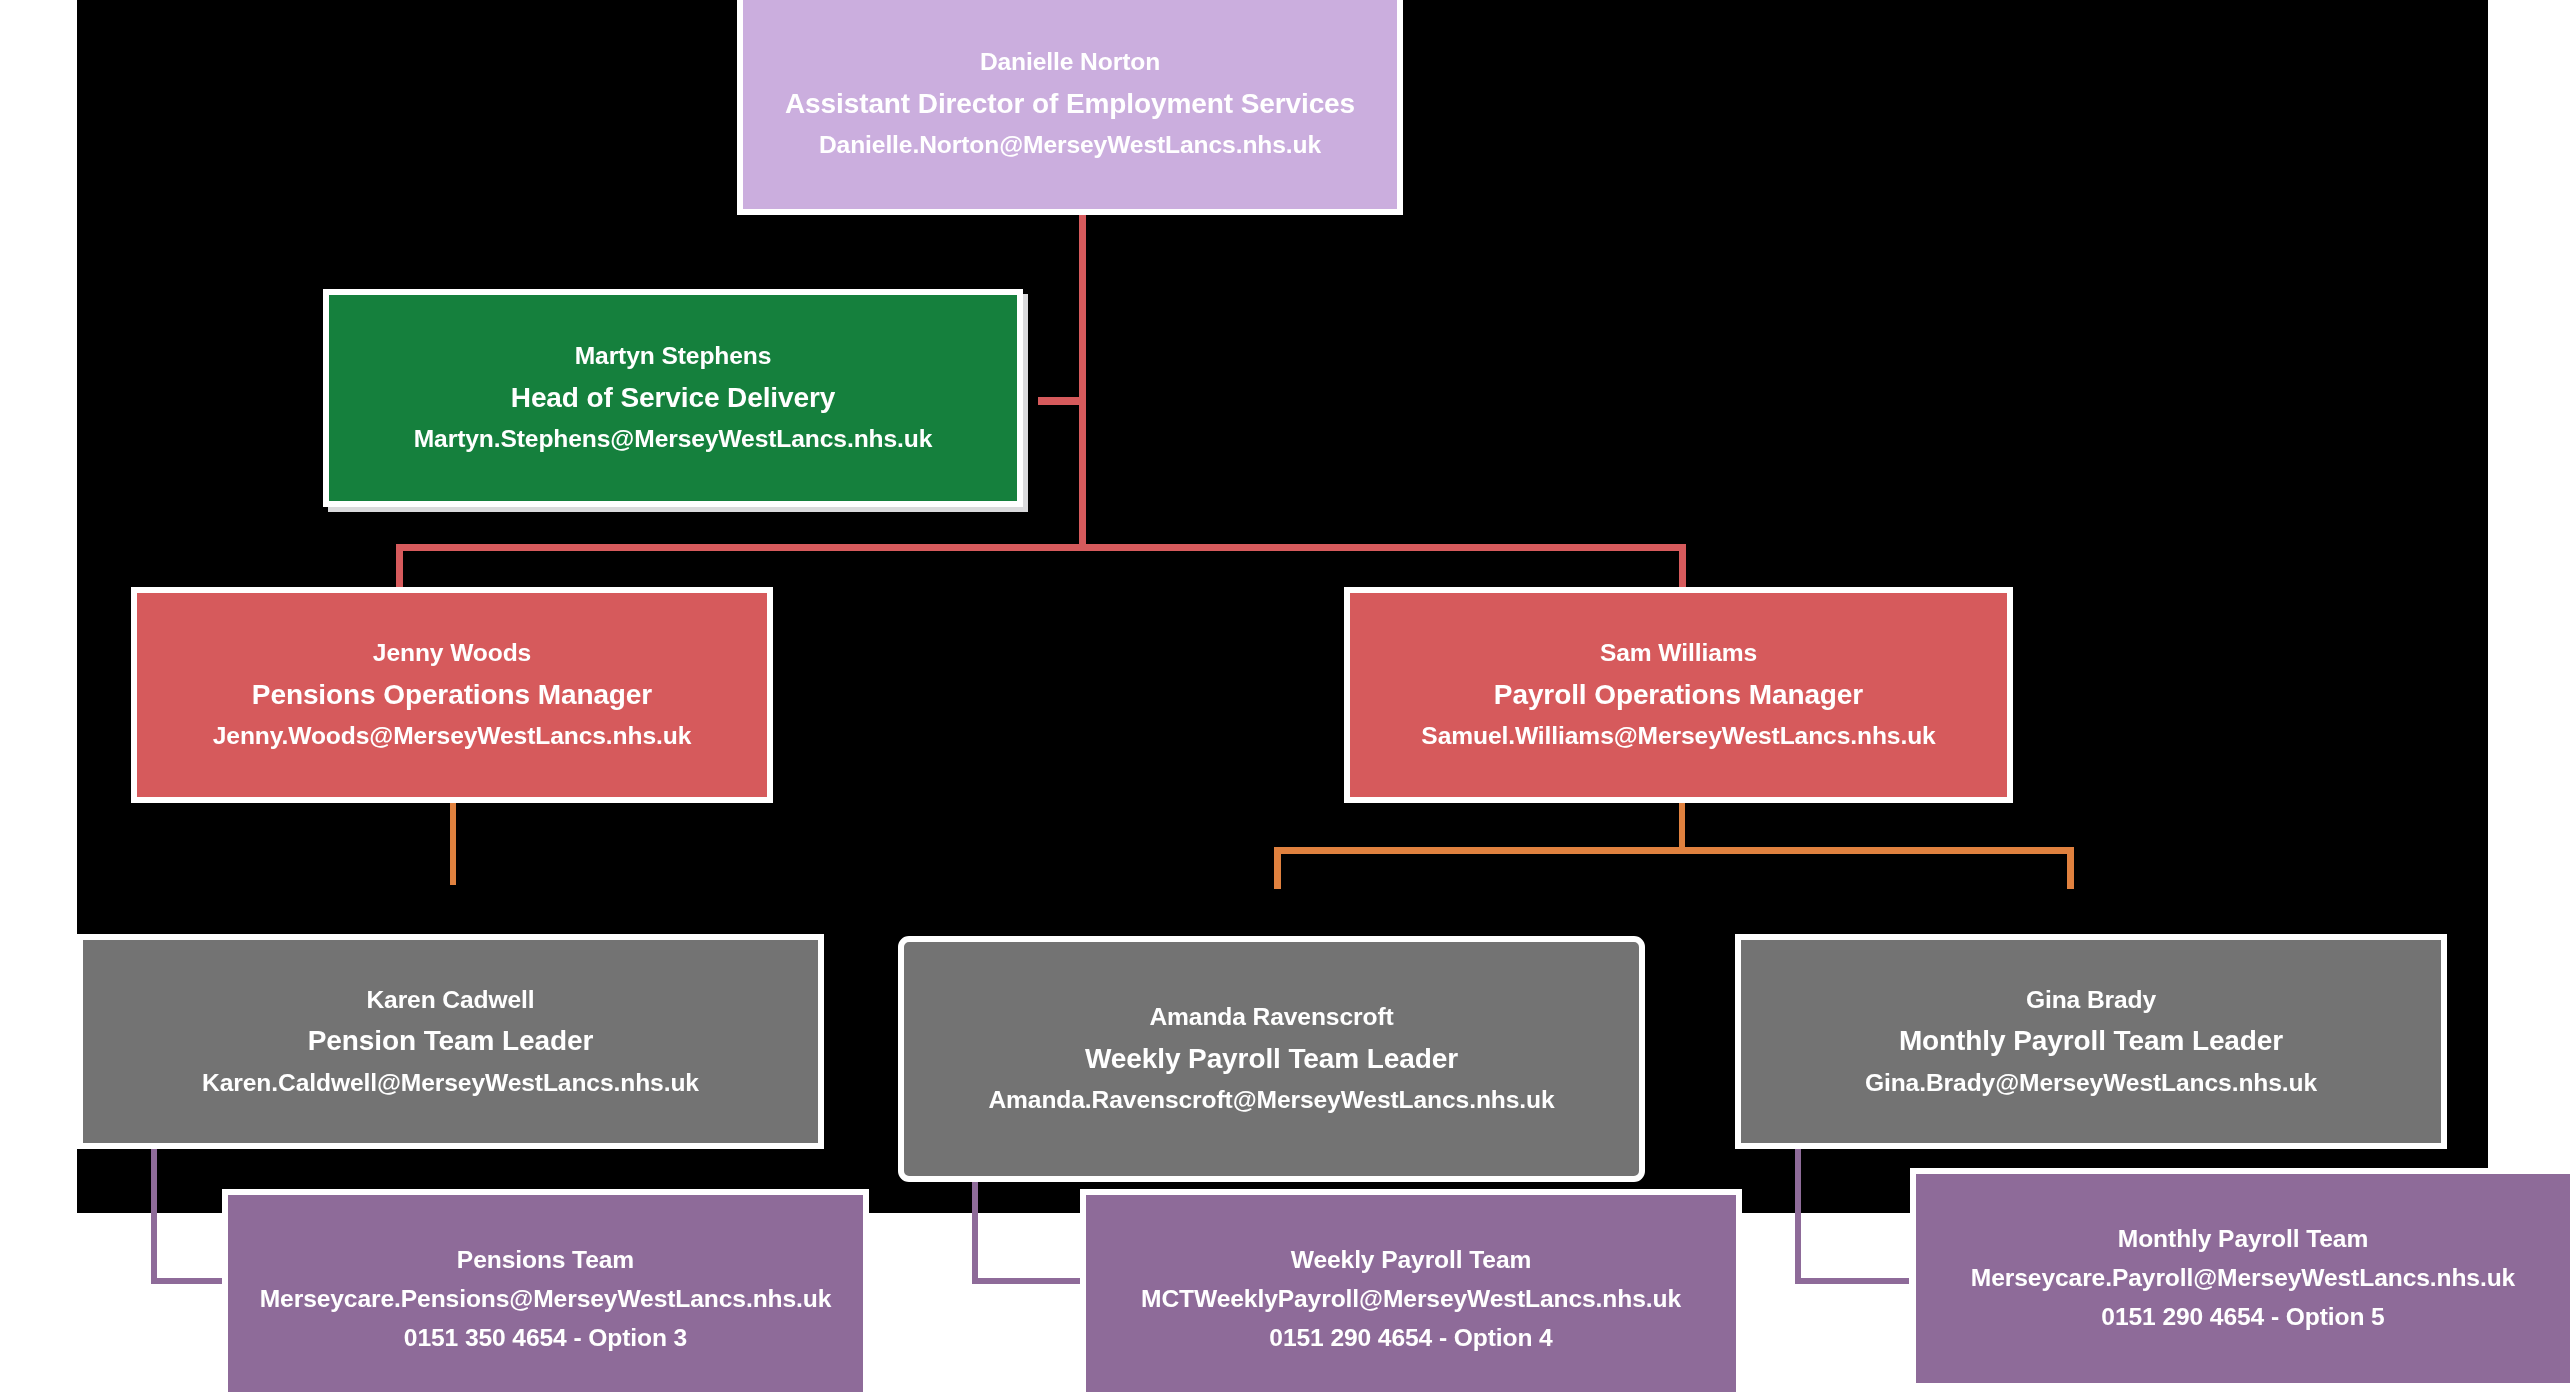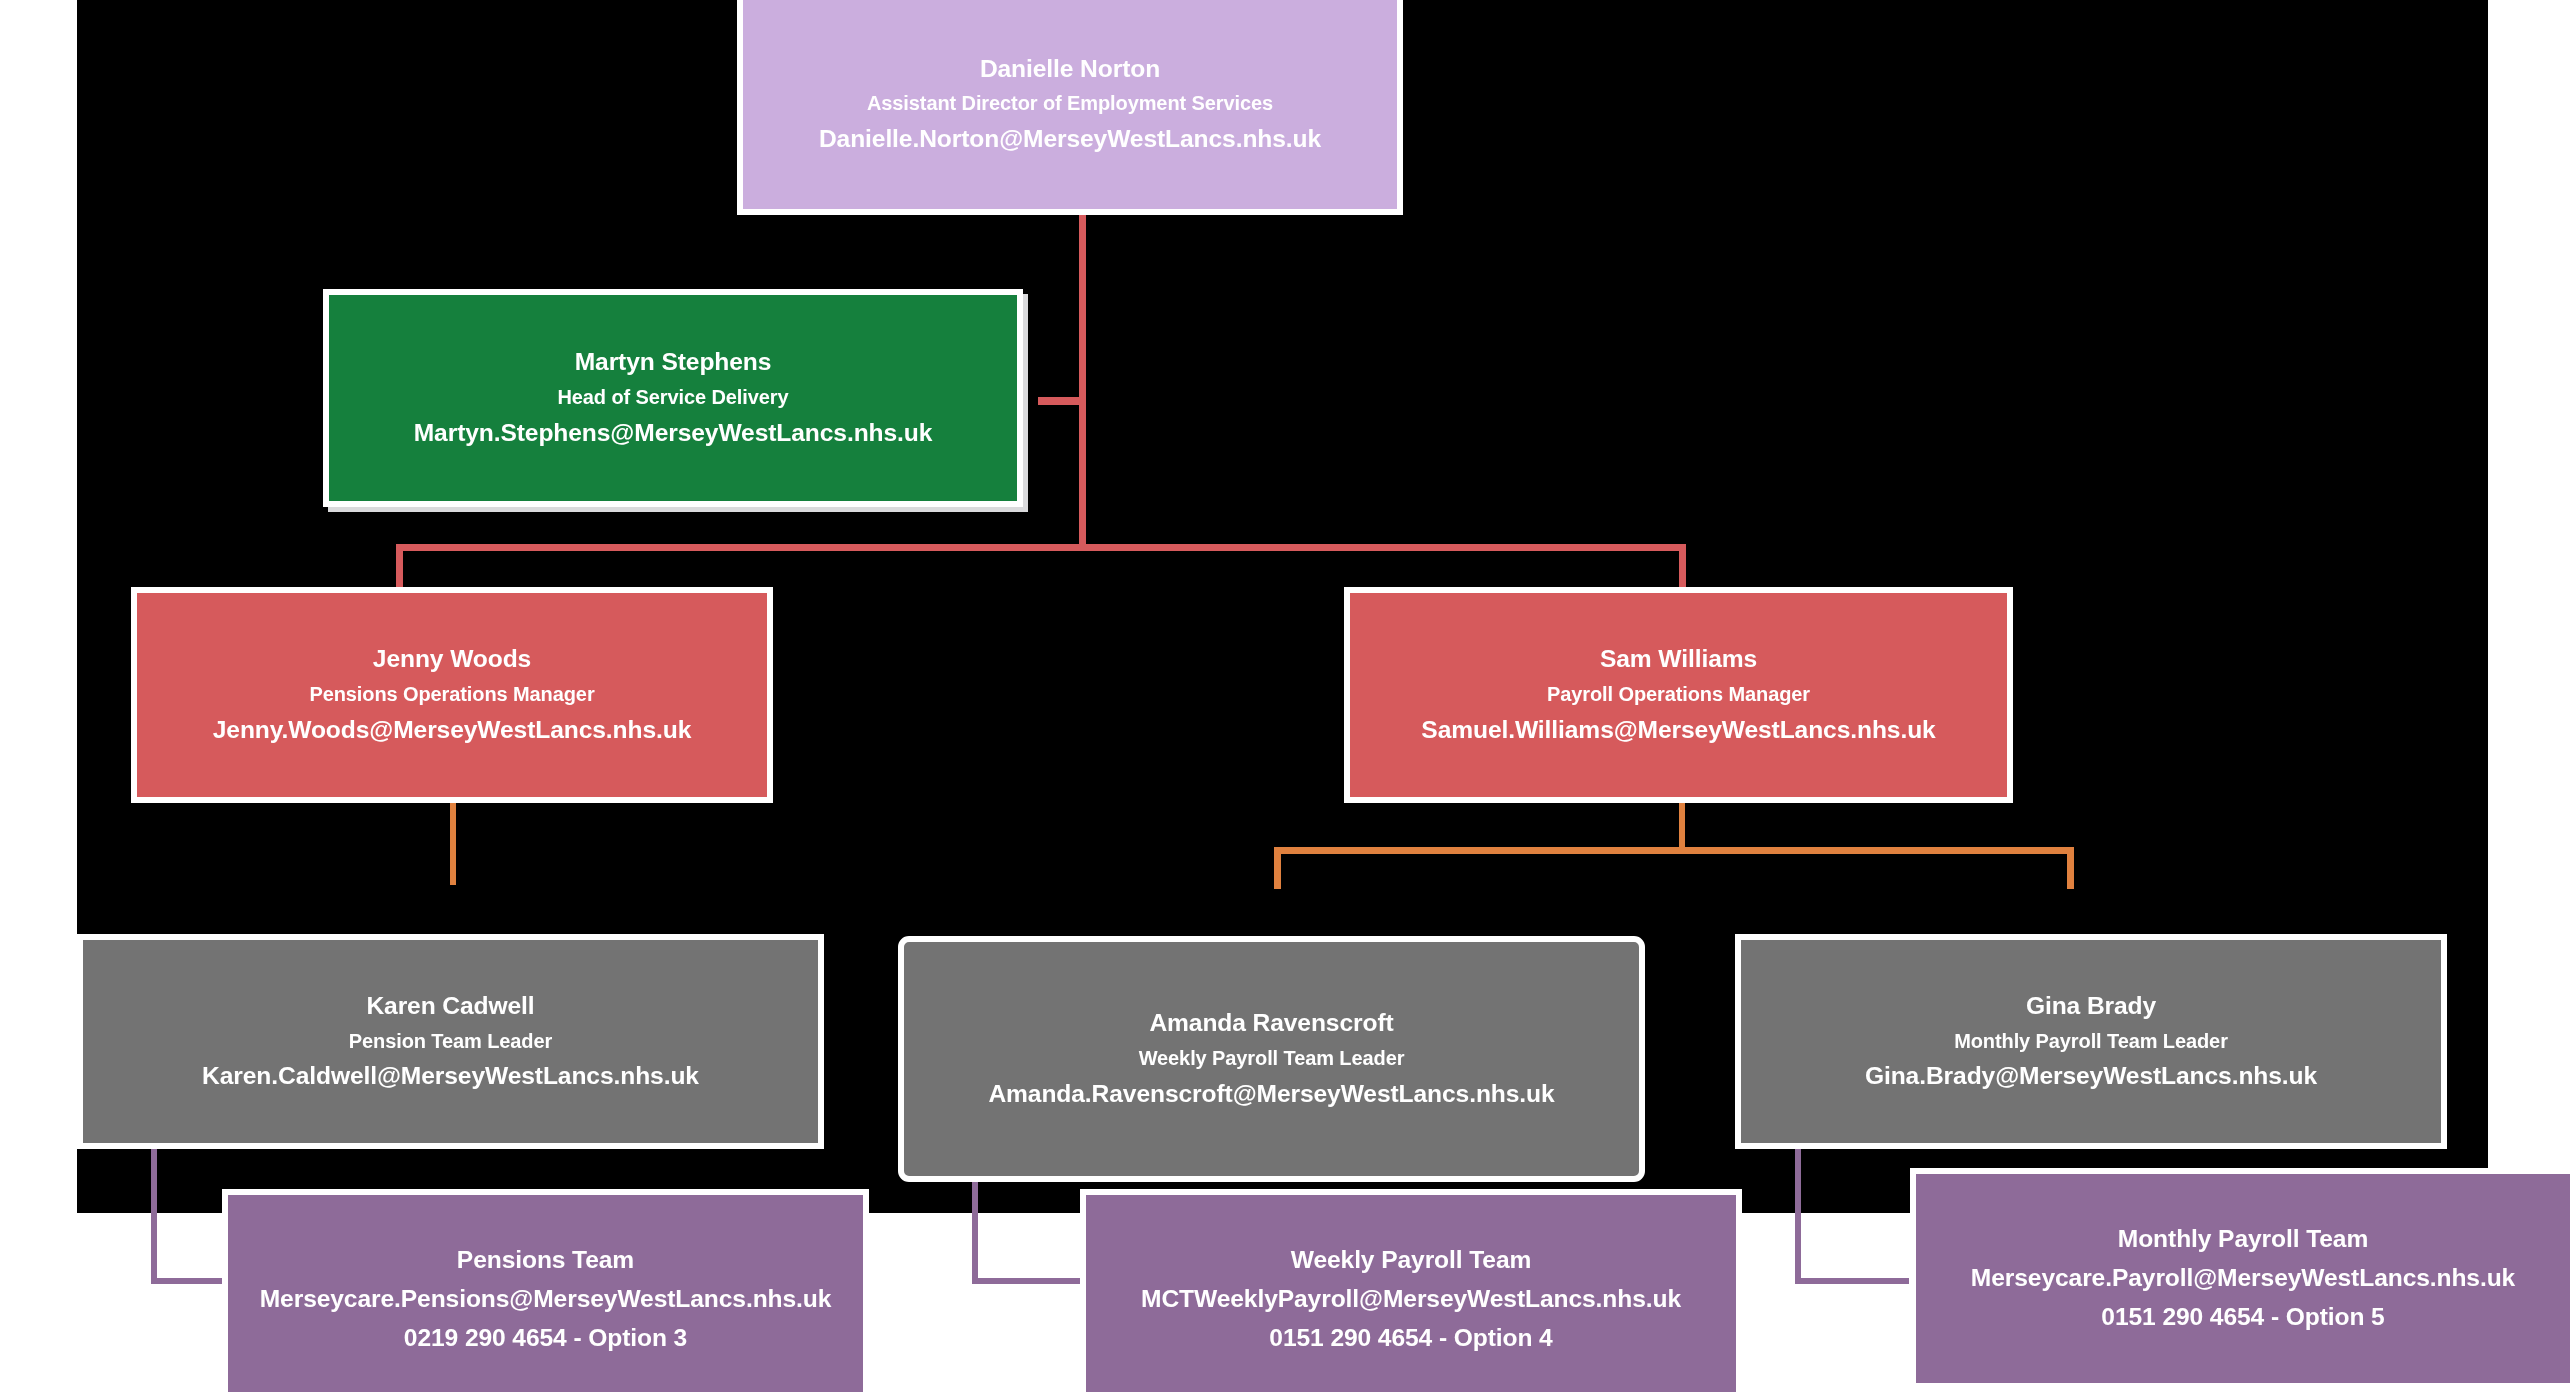--- a/index.html
+++ b/index.html
@@ -42,21 +42,21 @@
     letter-spacing: -0.1px;
   }
   .node .line {
     display: block;
     width: 100%;
     padding: 0 20px;
     box-sizing: border-box;
     white-space: nowrap;
   }
   .node .nm  { font-size: 24.6px; line-height: 1.58; }
-  .node .rl  { font-size: 20px; line-height: 1.58; }
+  .node .rl  { font-size: 28px; line-height: 1.58; }
   .node .em  { font-size: 24.6px; line-height: 1.58; }
 
   .lvl-exec  { background: #cbaede; }
   .lvl-head  { background: #15803d; }
   .lvl-mgr   { background: #d65a5c; }
   .lvl-lead  { background: #737373; margin-top: 48px; }
   .lvl-team  { background: #8e6b99; }
 
   
   .shadow {
@@ -134,21 +134,21 @@
 
   <div class="node lvl-lead" style="left:1735px; top:886px; width:712px; height:215px; z-index:5;">
     <span class="line nm">Gina Brady</span>
     <span class="line rl">Monthly Payroll Team Leader</span>
     <span class="line em">Gina.Brady@MerseyWestLancs.nhs.uk</span>
   </div>
 
   <div class="node lvl-team" style="left:222px; top:1189px; width:647px; height:221px; z-index:5;">
     <span class="line nm">Pensions Team</span>
     <span class="line em">Merseycare.Pensions@MerseyWestLancs.nhs.uk</span>
-    <span class="line em">0219 290 4654 - Option 3</span>
+    <span class="line em">0151 350 4654 - Option 3</span>
   </div>
 
   <div class="node lvl-team" style="left:1080px; top:1189px; width:662px; height:221px; z-index:5;">
     <span class="line nm">Weekly Payroll Team</span>
     <span class="line em">MCTWeeklyPayroll@MerseyWestLancs.nhs.uk</span>
     <span class="line em">0151 290 4654 - Option 4</span>
   </div>
 
   <div class="node lvl-team" style="left:1910px; top:1168px; width:666px; height:221px; z-index:5;">
     <span class="line nm">Monthly Payroll Team</span>

